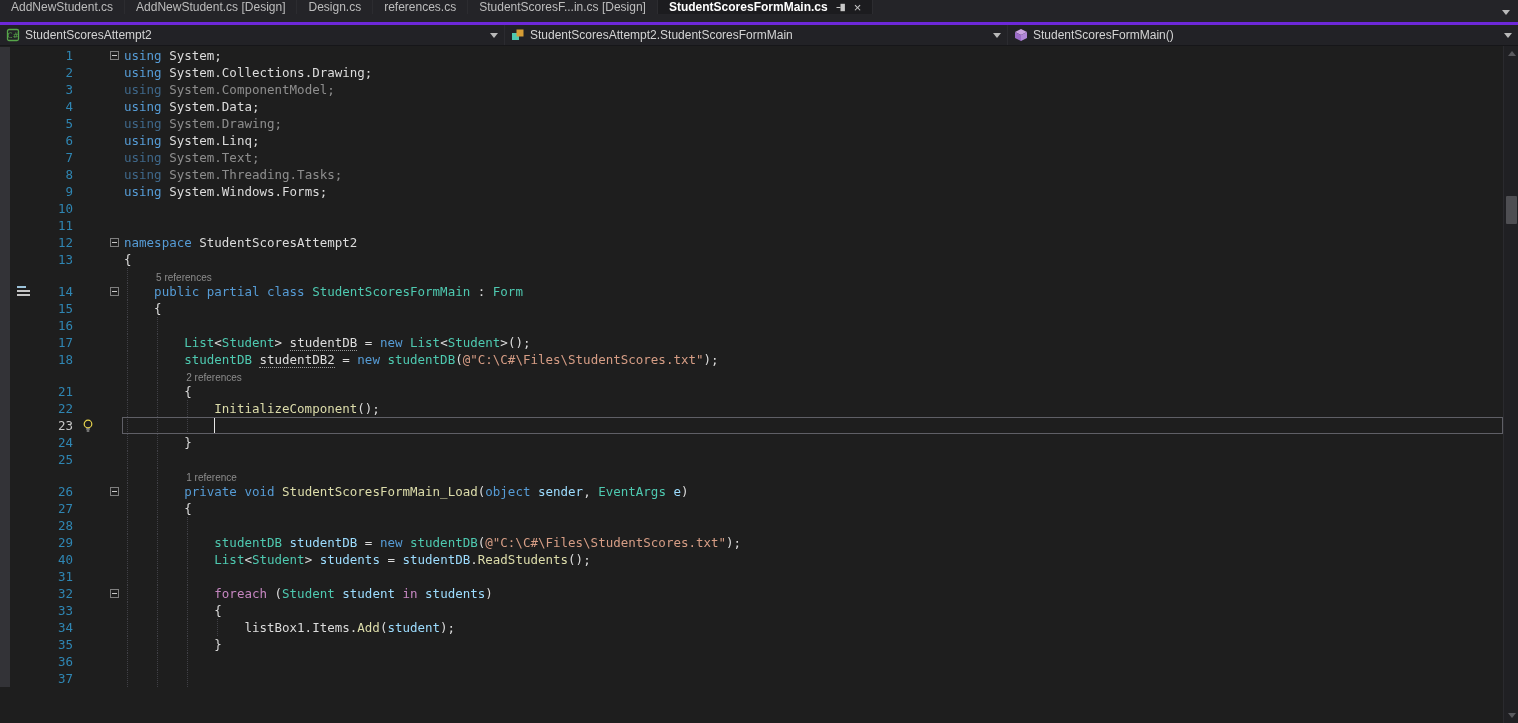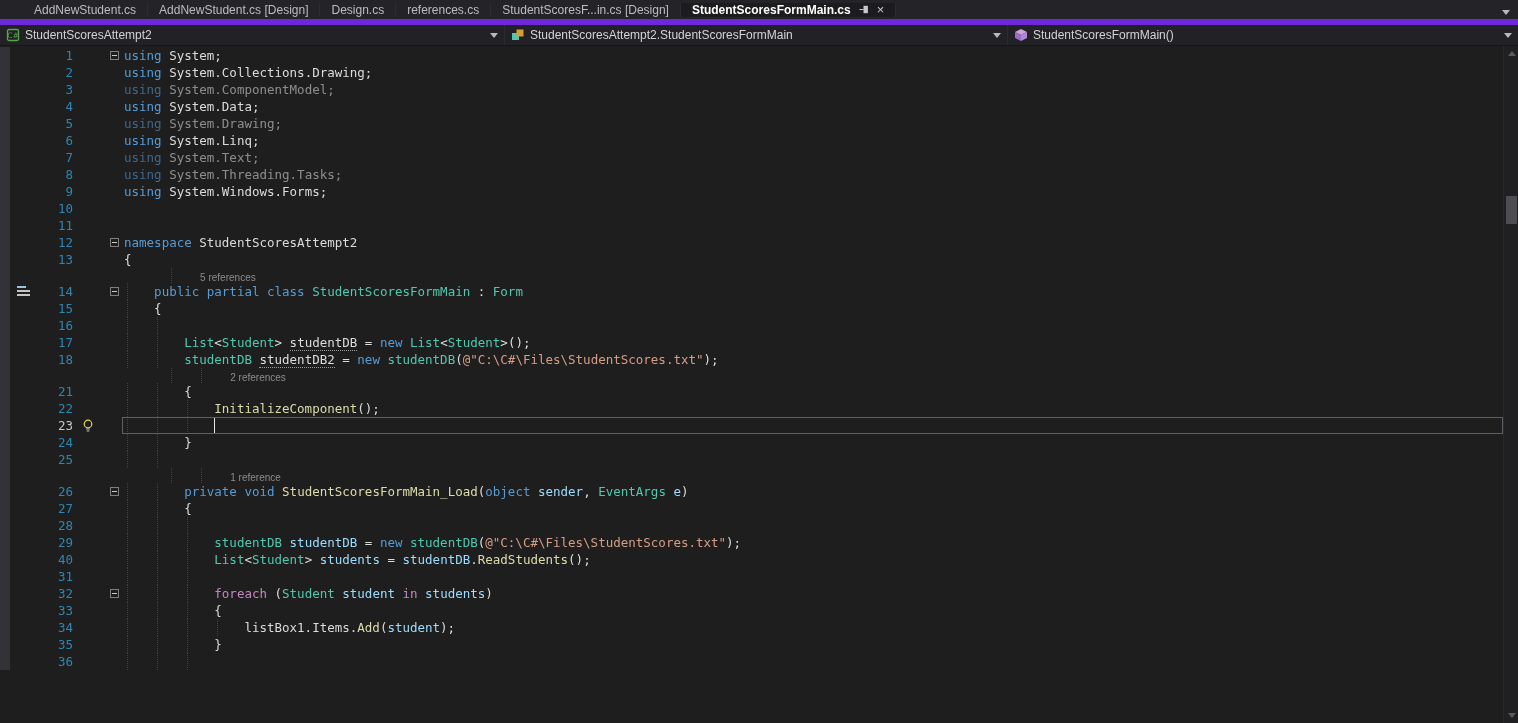--- a/index.html
+++ b/index.html
@@ -1,20 +1,20 @@
 <!DOCTYPE html>
 <html><head>
 <meta charset="utf-8">
 <style>
   *{margin:0;padding:0;box-sizing:border-box;}
   html,body{width:1518px;height:723px;overflow:hidden;}
   body{background:#1E1E1E;font-family:"Liberation Sans",sans-serif;}
 
   
-  .tabbar{height:25px;background:#242428;display:flex;align-items:center;position:relative;border-bottom:6px solid #6d28d9;padding-left:23px;}
+  .tabbar{height:25px;background:#242428;display:flex;align-items:flex-start;position:relative;border-bottom:3px solid #6d28d9;}
   .tabstrip{display:flex;align-items:stretch;}
   .tab{display:flex;align-items:center;padding:0 11px;font-size:12px;color:#bdbdbd;border-right:1px solid #2c2c30;white-space:nowrap;cursor:default;}
   .tab.active{background:#1c1c1f;color:#ffffff;font-weight:bold;}
   .tab-label{pointer-events:none;}
   .tab-pin{margin-left:8px;display:flex;align-items:center;}
   .tab-close{margin-left:7px;font-size:13px;line-height:13px;color:#c8c8c8;font-weight:normal;}
   .tab-overflow{position:absolute;right:4px;top:0;height:25px;width:16px;display:flex;align-items:center;justify-content:center;}
   .tri-down{width:0;height:0;border-left:4px solid transparent;border-right:4px solid transparent;border-top:5px solid #b9b9b9;}
 
   
@@ -38,21 +38,21 @@
   .row.cur .num{color:#c8c8c8;}
   .m-sel{width:28px;position:relative;display:flex;align-items:center;}
   .bulb{margin-left:4px;display:flex;align-items:center;}
   .m-fold{width:16px;display:flex;align-items:center;justify-content:center;}
   .foldbox{width:9px;height:9px;border:1px solid #7f7f7f;background:#1E1E1E;position:relative;display:inline-block;}
   .foldbox::after{content:"";position:absolute;left:1px;right:1px;top:3px;height:1px;background:#c8c8c8;}
   .codecell{flex:1;white-space:pre;color:#DCDCDC;position:relative;padding-left:2px;}
   .guide{position:absolute;top:0;bottom:0;border-left:1px dotted #404046;pointer-events:none;}
   .caret{position:absolute;top:1px;bottom:1px;width:1px;background:#e6e6e6;}
 
-  .lens-row{display:flex;height:15px;line-height:15px;position:relative;gap:44px;}
+  .lens-row{display:flex;height:15px;line-height:15px;position:relative;}
   .lens-gutter{width:122px;}
   .lens-gutter .m-b{width:10px;height:100%;background:#333337;}
   .lens-code{flex:1;position:relative;white-space:pre;}
   .lens-text{display:inline-block;font-size:10px;color:#8c8c8c;font-family:"Liberation Sans",sans-serif;}
 
   
   .c-kw{color:#569CD6;}
   .c-ctl{color:#C586C0;}
   .c-ty{color:#4EC9B0;}
   .c-m{color:#DCDCAA;}
@@ -455,20 +455,28 @@
         <div class="codecell"><span class="guide" style="left: 5px;"></span><span class="guide" style="left: 35.12px;"></span><span class="guide" style="left: 65.24px;"></span><span class="c-pl">            }</span></div>
       </div>
       <div class="row">
         <div class="m-break"></div>
         <div class="m-glyph"></div>
         <div class="num">36</div>
         <div class="m-sel"></div>
         <div class="m-fold"></div>
         <div class="codecell"><span class="guide" style="left: 5px;"></span><span class="guide" style="left: 35.12px;"></span><span class="guide" style="left: 65.24px;"></span></div>
       </div>
+      <div class="row">
+        <div class="m-break"></div>
+        <div class="m-glyph"></div>
+        <div class="num">37</div>
+        <div class="m-sel"></div>
+        <div class="m-fold"></div>
+        <div class="codecell"><span class="guide" style="left: 5px;"></span><span class="guide" style="left: 35.12px;"></span><span class="guide" style="left: 65.24px;"></span></div>
+      </div>
     </div>
   <div class="scrollbar">
     <div class="sb-arrow up">
         <span class="tri-up-s"></span>
       </div>
     <div class="sb-thumb" style="top:150px;height:28px;"></div>
     <div class="sb-arrow down">
         <span class="tri-down-s"></span>
       </div>
   </div>

